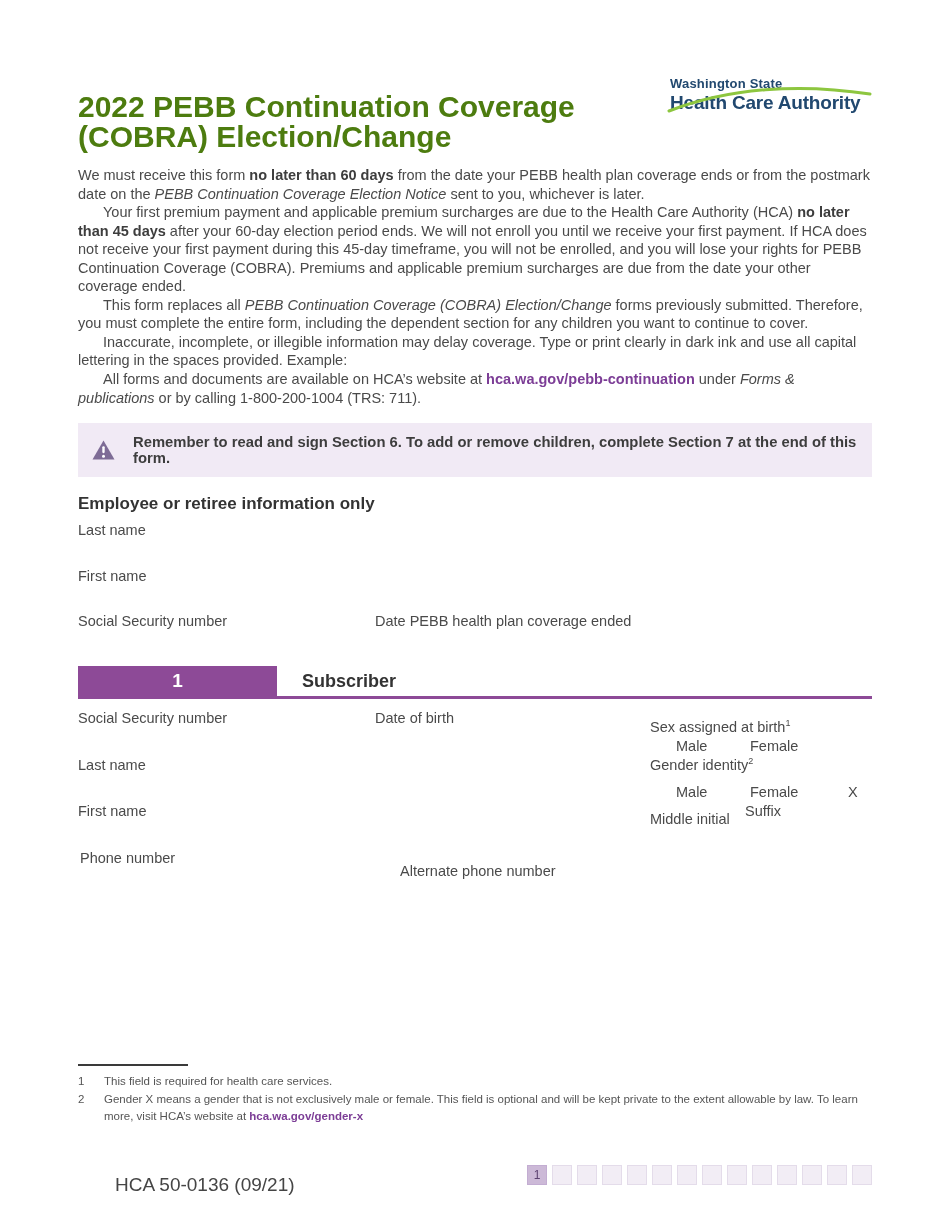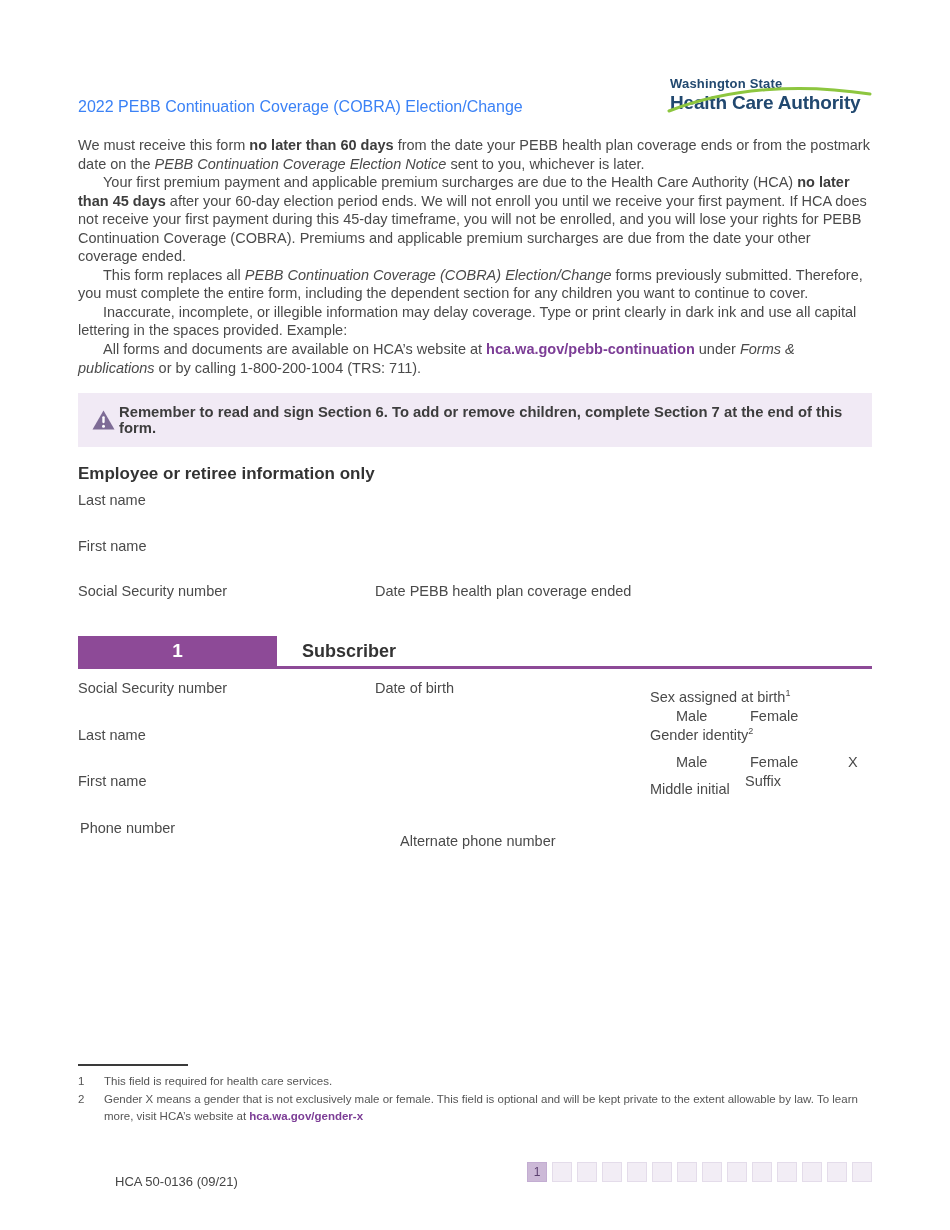--- a/index.html
+++ b/index.html
@@ -7,22 +7,22 @@
   .page {
     width: 950px; height: 1230px; position: relative; background: #fff;
     font-family: "Liberation Sans", "DejaVu Sans", sans-serif;
     color: var(--text, #4a4a4a); overflow: hidden;
   }
   .content { padding: 0 78px; }
 
   
   .hdr { display: flex; justify-content: space-between; align-items: flex-start; margin-top: 76px; }
   .title {
-    margin: 16px 0 0 0; font-size: 16px; line-height: 30px; font-weight: 400;
-    color: #3b82f6; max-width: 600px; letter-spacing: 0;
+    margin: 16px 0 0 0; font-size: 30px; line-height: 30px; font-weight: 700;
+    color: #4d7c0f; max-width: 600px; letter-spacing: 0;
   }
   .logo { width: 202px; flex: 0 0 auto; }
   .logo-state { font-size: 13px; font-weight: 600; color: var(--logo-navy, #21486f); letter-spacing: .2px; }
   .logo-agency-wrap { position: relative; margin-top: 1px; }
   .logo-agency { font-size: 19px; font-weight: 600; color: var(--logo-navy, #21486f); letter-spacing: -.2px; }
   .swoosh { position: absolute; top: -9px; left: -3px; width: 206px; height: 34px; pointer-events: none; }
   .logo-banner {
     margin-top: 6px; background: var(--banner-teal, #0093ad); color: #fff;
     font-weight: 700; font-size: 10.2px; letter-spacing: .3px; text-align: center;
     padding: 5px 1px;
@@ -32,21 +32,21 @@
   .intro { margin-top: 14px; font-size: 14.5px; line-height: 1.28; color: var(--text, #4a4a4a); }
   .para { margin: 0; }
   .para.indent { text-indent: 25px; }
   .para strong { color: #3d3d3d; }
   .link { color: var(--link, #7c3d96); font-weight: 700; cursor: pointer; }
 
   
   .alert {
     margin-top: 16px; background: var(--alert-bg, #f1eaf5);
     padding: 11px 14px; display: flex; align-items: center; justify-content: center;
-    gap: 4px; font-size: 14.8px; font-weight: 600; color: #3d3d3d;
+    gap: 18px; font-size: 14.8px; font-weight: 600; color: #3d3d3d;
   }
   .alert svg { flex: 0 0 auto; }
 
   
   .emp-heading { margin: 17px 0 0 0; font-size: 17px; font-weight: 700; color: #333; }
   .field { height: 46px; padding-top: 7px; }
   .field.tall { height: 50px; }
   .field-grid { display: grid; grid-template-columns: 297px 1fr; }
   .flabel { font-size: 14.5px; color: var(--text, #4a4a4a); }
 
@@ -64,21 +64,21 @@
   sup { font-size: 9px; vertical-align: super; line-height: 0; }
 
   
   .footnotes { position: absolute; left: 78px; right: 78px; top: 1064px; }
   .fn-rule { width: 110px; border-top: 2px solid #3a3a3a; margin-bottom: 7px; }
   .fn-row { display: grid; grid-template-columns: 26px 1fr; font-size: 11.5px; line-height: 1.42; color: #555; margin-bottom: 2px; }
   .fn-row .link { font-size: 11.5px; }
 
   
   .footer { position: absolute; left: 78px; right: 78px; top: 1154px; display: flex; justify-content: space-between; align-items: center; }
-  .form-number { margin-left: 37px; font-size: 13px; color: #454545; margin-top: 20px; }
+  .form-number { margin-left: 37px; font-size: 19px; color: #454545; margin-top: 20px; }
   .pagination { display: flex; gap: 5px; }
   .pgbox {
     width: 20px; height: 20px; background: var(--page-box, #f2edf5);
     border: 1px solid #e4dcea; display: flex; align-items: center; justify-content: center;
     font-size: 12px; color: #5c4170;
   }
   .pgbox.active { background: var(--page-box-active, #ccb9d7); border-color: #c3add2; }
 </style>
 </head>
 <body>

